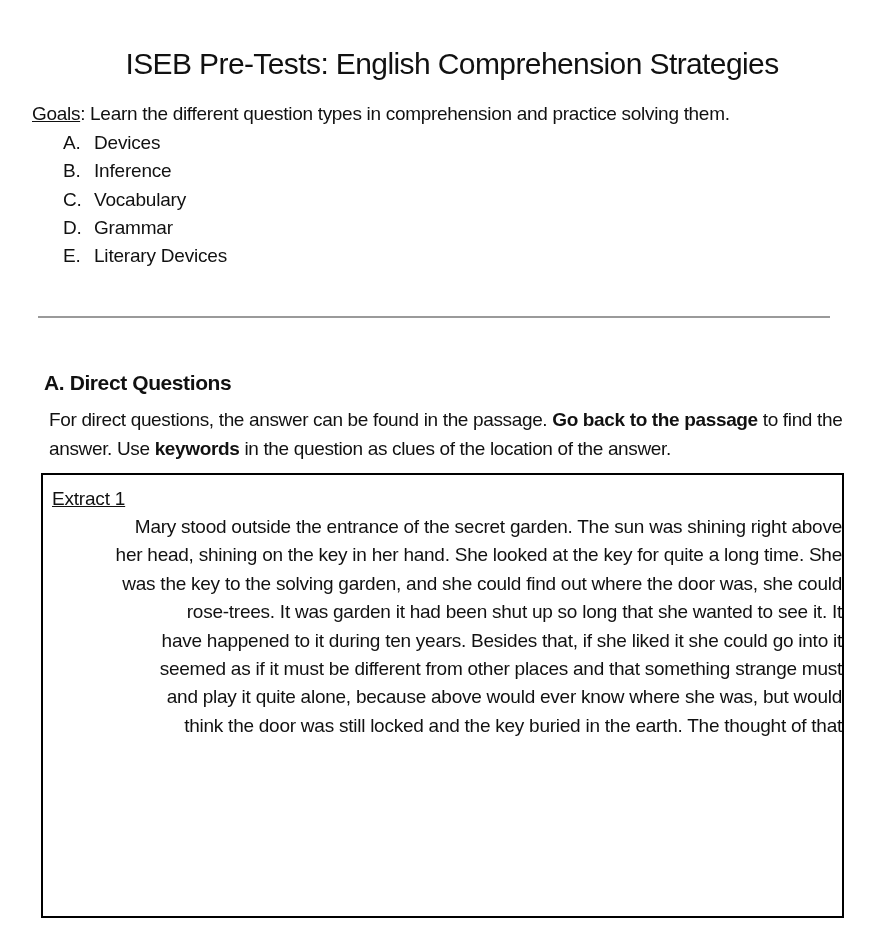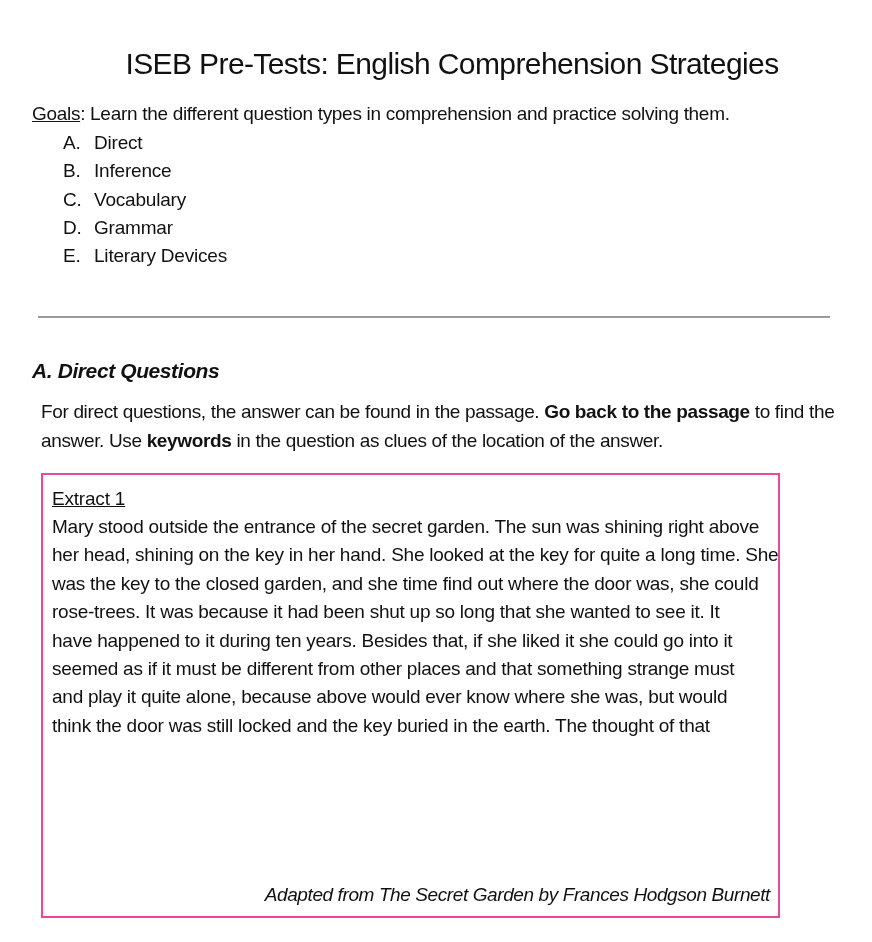--- a/index.html
+++ b/index.html
@@ -62,47 +62,46 @@
       top: 316px;
       left: 38px;
       width: 792px;
       height: 0;
       border-top: 2px solid #9a9a9a;
     }
     .section-heading {
       position: absolute;
       top: 356px;
       left: 32px;
-      margin: 0;
+      margin: 12px;
       font-size: 21px;
       font-weight: bold;
       line-height: 30px;
       letter-spacing: -0.4px;
-      font-style: italic;
     }
     .section-desc {
       position: absolute;
       top: 389px;
       left: 32px;
       width: 800px;
       font-size: 19px;
       line-height: 28.5px;
       letter-spacing: -0.35px;
-      margin: 9px;
+      margin: 17px;
     }
     .section-desc b {
       font-weight: bold;
     }
     .extract-box {
       position: absolute;
       top: 473px;
       left: 41px;
-      width: 739px;
+      width: 803px;
       height: 445px;
-      border: 2px solid #ec4899;
+      border: 2px solid #000000;
       box-sizing: border-box;
       padding-left: 45px;
     }
     .extract-title {
       position: absolute;
       top: 10px;
       left: 9px;
       font-size: 19px;
       line-height: 28px;
       text-decoration: underline;
@@ -114,20 +113,21 @@
       left: 9px;
       width: 790px;
       font-size: 19px;
       line-height: 28.4px;
       letter-spacing: -0.25px;
       margin: 0;
     }
     .extract-body span {
       display: block;
       white-space: nowrap;
+      text-align: right;
     }
     .extract-source {
       position: absolute;
       right: 8px;
       top: 406px;
       font-size: 19px;
       font-style: italic;
       line-height: 28px;
       letter-spacing: -0.4px;
     }
@@ -135,21 +135,21 @@
 </head>
 <body>
 
 <h1 class="page-title">ISEB Pre-Tests: English Comprehension Strategies</h1>
 
 <div class="goals"><span class="goals-label">Goals</span><span>:</span><span> Learn the different question types in comprehension and practice solving them.</span></div>
 
 <ol class="goals-list">
   <li>
       <span class="marker">A.</span>
-      <span>Direct</span>
+      <span>Devices</span>
     </li>
   <li>
       <span class="marker">B.</span>
       <span>Inference</span>
     </li>
   <li>
       <span class="marker">C.</span>
       <span>Vocabulary</span>
     </li>
   <li>
@@ -166,21 +166,20 @@
 
 <h2 class="section-heading">A. Direct Questions</h2>
 
 <p class="section-desc"><span>For direct questions, the answer can be found in the passage. </span><b>Go back to the passage</b><span> to find the answer. Use </span><b>keywords</b><span> in the question as clues of the location of the answer.</span></p>
 
 <div class="extract-box">
   <div class="extract-title">Extract 1</div>
   <p class="extract-body">
     <span>Mary stood outside the entrance of the secret garden. The sun was shining right above</span>
     <span>her head, shining on the key in her hand. She looked at the key for quite a long time. She</span>
-    <span>was the key to the closed garden, and she time find out where the door was, she could</span>
-    <span>rose-trees. It was because it had been shut up so long that she wanted to see it. It</span>
+    <span>was the key to the solving garden, and she could find out where the door was, she could</span>
+    <span>rose-trees. It was garden it had been shut up so long that she wanted to see it. It</span>
     <span>have happened to it during ten years. Besides that, if she liked it she could go into it</span>
     <span>seemed as if it must be different from other places and that something strange must</span>
     <span>and play it quite alone, because above would ever know where she was, but would</span>
     <span>think the door was still locked and the key buried in the earth. The thought of that</span>
   </p>
-  <div class="extract-source">Adapted from The Secret Garden by Frances Hodgson Burnett</div>
 </div>
 
 </body></html>

